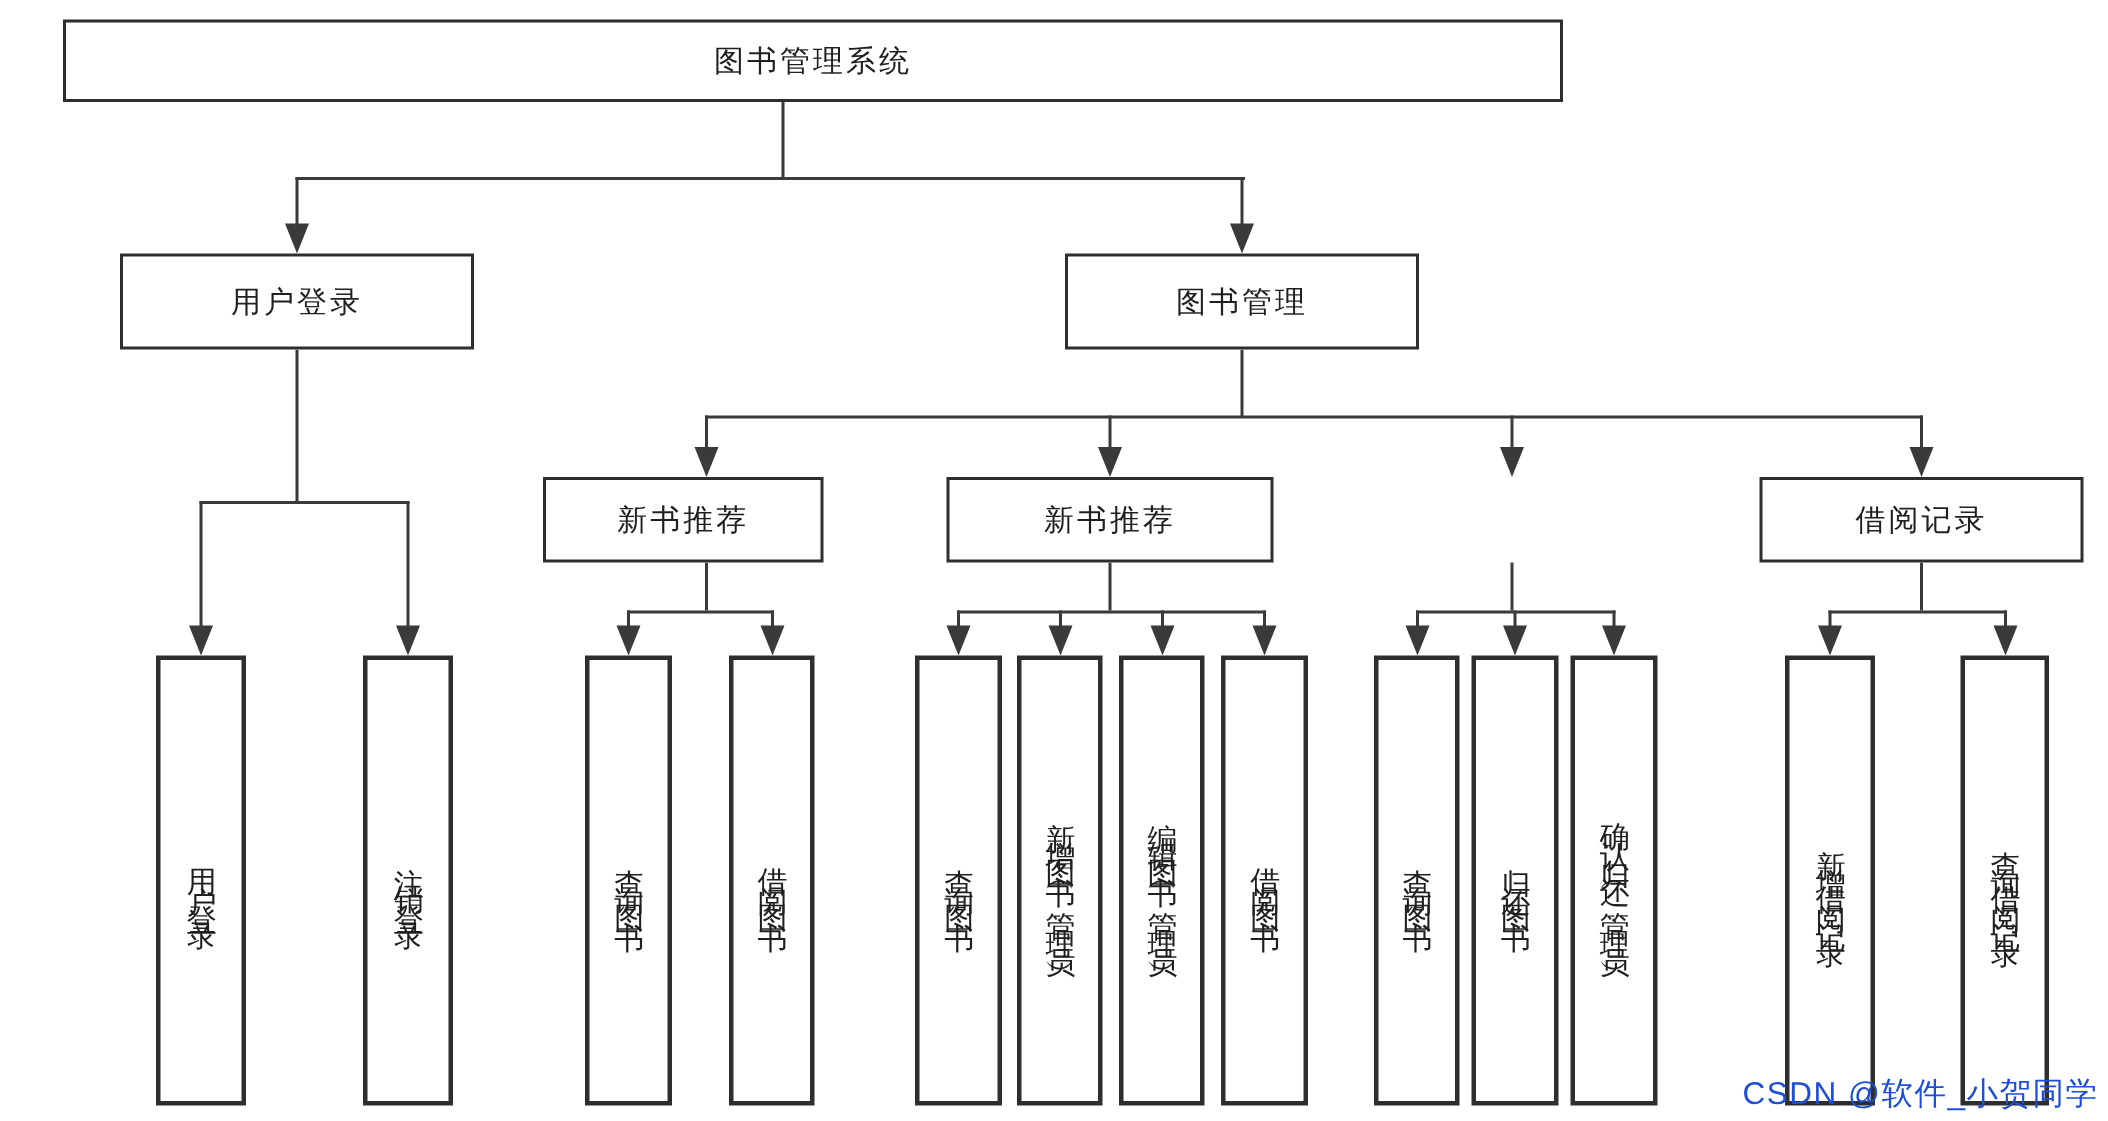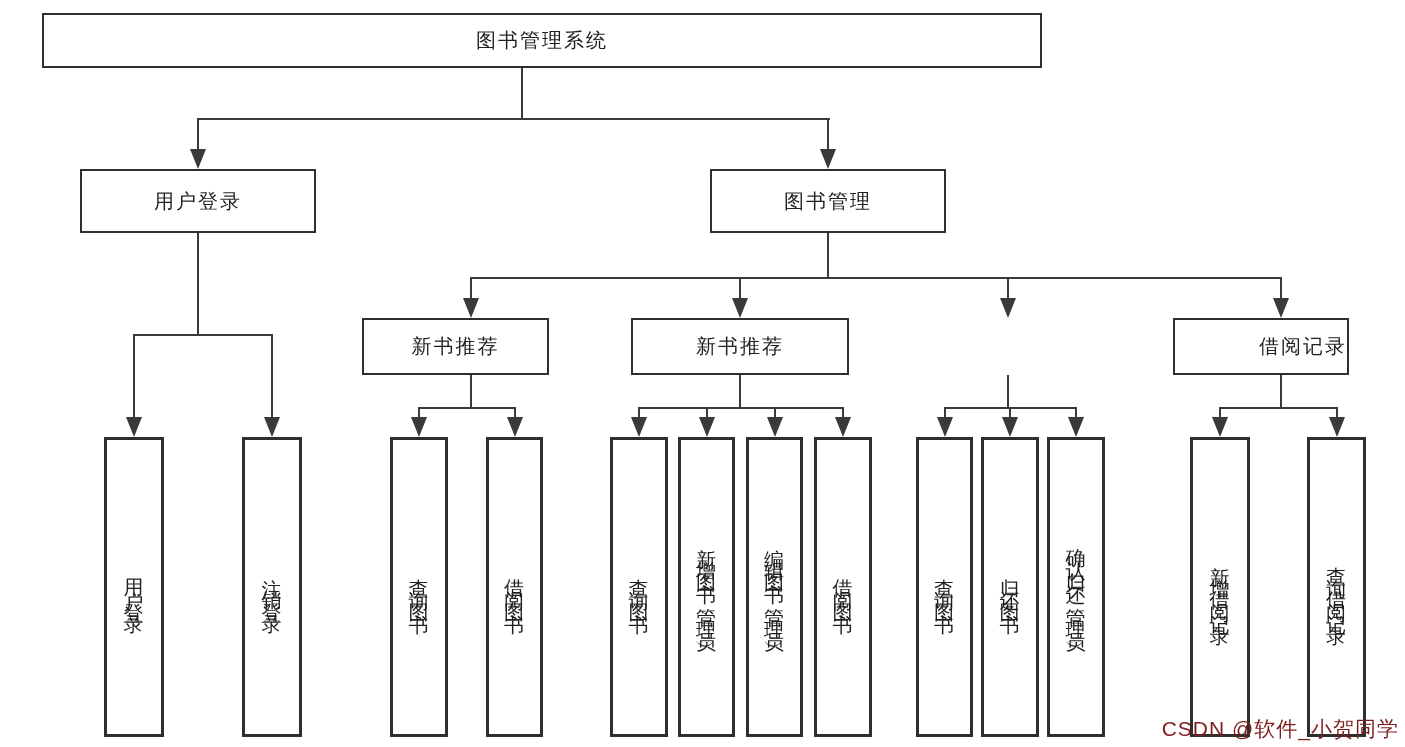--- a/index.html
+++ b/index.html
@@ -19,21 +19,21 @@
     font-size:20px;letter-spacing:12px;color:#1f1f1f;line-height:1;
   }
   .vl{position:absolute;width:2px;background:#3a3a3a;}
   .hl{position:absolute;height:2px;background:#3a3a3a;}
   .ar{
     position:absolute;width:0;height:0;
     border-left:8px solid transparent;border-right:8px solid transparent;
     border-top:20px solid #3a3a3a;
   }
   .watermark{
-    position:absolute;right:6px;bottom:4px;font-size:21px;color:#7f1d1d;
+    position:absolute;right:6px;bottom:4px;font-size:21px;color:#1d4ed8;
     letter-spacing:1px;white-space:nowrap;
   }
 </style>
 </head>
 <body>
 
 <div id="canvas">
 
   <div class="vl" style="left:521px;top:68px;height:51px;"></div>
 
@@ -107,21 +107,21 @@
   <div class="box hbox" style="left:710px;top:169px;width:236px;height:64px;">
     <span>图书管理</span>
   </div>
 
   <div class="box hbox" style="left:362px;top:318px;width:187px;height:57px;">
     <span>新书推荐</span>
   </div>
   <div class="box hbox" style="left:631px;top:318px;width:218px;height:57px;">
     <span>新书推荐</span>
   </div>
-  <div class="box hbox" style="left:1173px;top:318px;width:176px;height:57px;justify-content:flex-end;">
+  <div class="box hbox" style="left:1173px;top:318px;width:216px;height:57px;">
     <span>借阅记录</span>
   </div>
 
   <div class="box leaf vtext" style="left:104px;top:437px;width:60px;height:300px;">
     <span>用户登录</span>
   </div>
   <div class="box leaf vtext" style="left:242px;top:437px;width:60px;height:300px;">
     <span>注销登录</span>
   </div>
 

